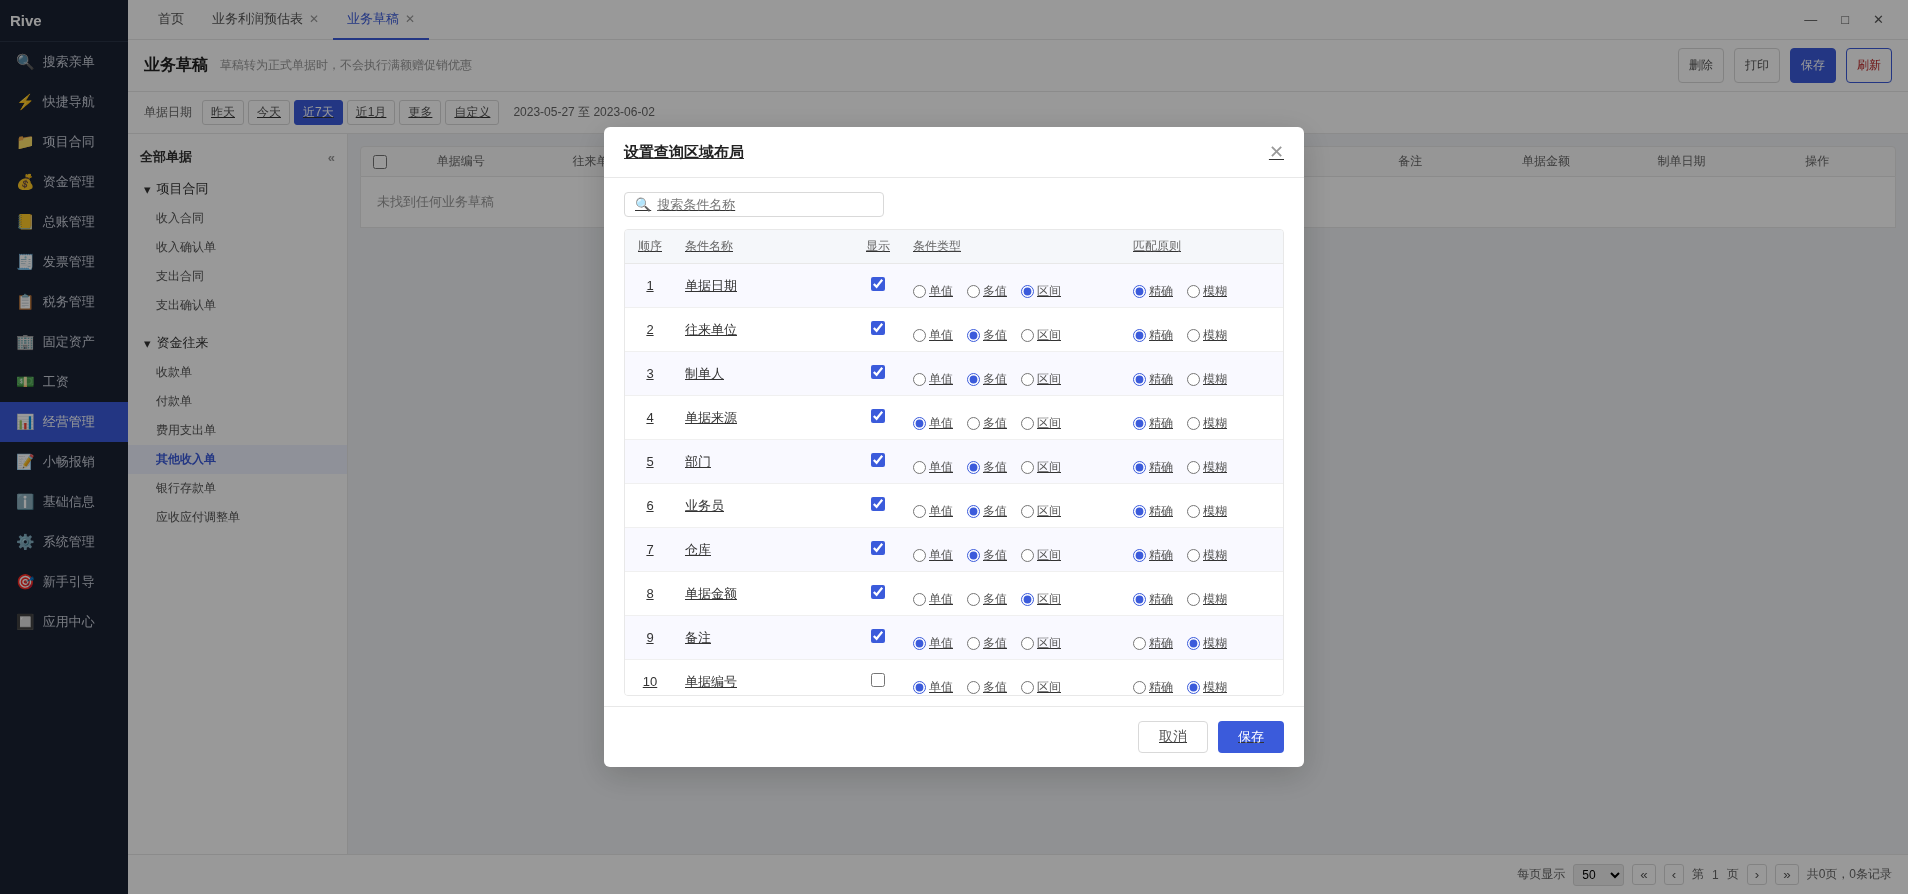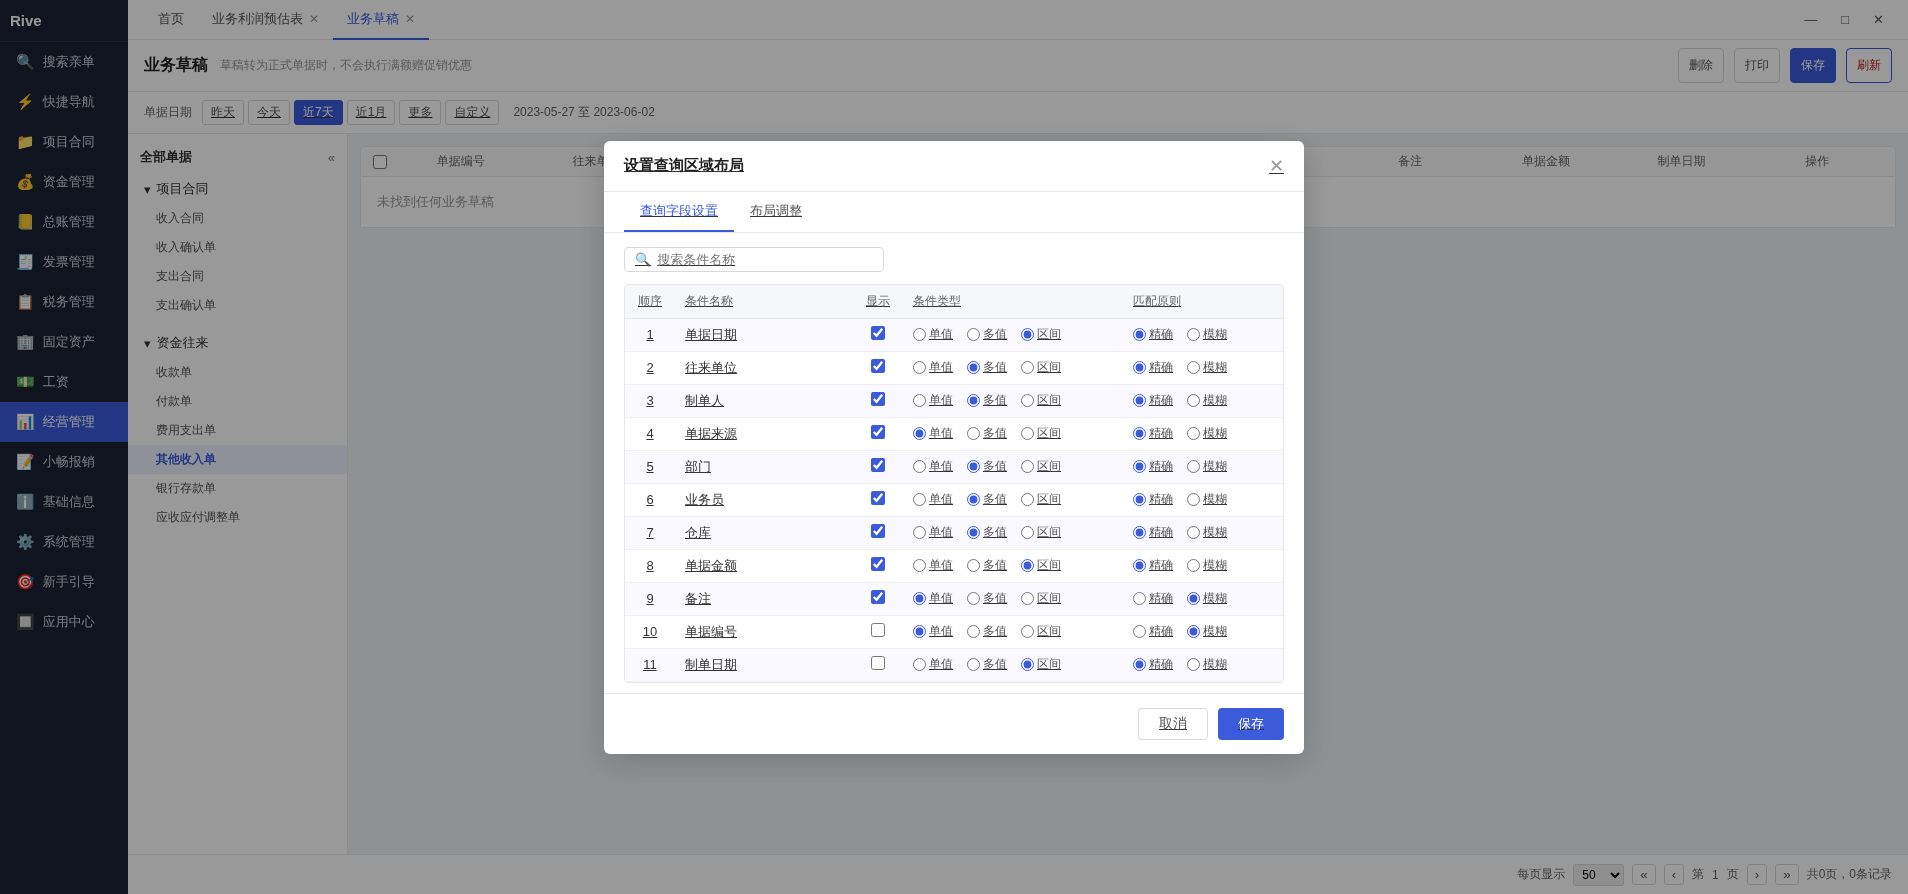--- a/index.html
+++ b/index.html
@@ -88,21 +88,21 @@
     .modal-table thead th { padding: 8px 10px; font-size: 12px; color: #666; border-bottom: 1px solid #e8e8e8; text-align: left; font-weight: normal; }
     .modal-table thead th.center { text-align: center; }
     .modal-table tbody tr { border-bottom: 1px solid #f0f0f0; }
     .modal-table tbody tr:nth-child(odd) { background: #f9f9ff; }
     .modal-table tbody tr:nth-child(even) { background: #fff; }
     .modal-table tbody td { padding: 7px 10px; font-size: 13px; color: #333; }
     .modal-table tbody td.center { text-align: center; }
     .modal-table .checkbox-cell { text-align: center; }
 
     
-    .radio-group { display: flex; align-items: center; gap: 14px; }
+    .radio-group { display: flex; align-items: center; gap: 14px; margin-top: 12px; }
     .radio-item { display: flex; align-items: center; gap: 3px; font-size: 12px; color: #555; cursor: pointer; }
     input[type="radio"] { accent-color: #3b5bdb; cursor: pointer; }
     input[type="checkbox"] { accent-color: #3b5bdb; cursor: pointer; width: 14px; height: 14px; }
 
     
     .modal-footer { display: flex; justify-content: flex-end; gap: 10px; padding: 14px 20px; border-top: 1px solid #e8e8e8; margin-top: 10px; }
     .btn-cancel { border: 1px solid #d9d9d9; background: #fff; color: #555; font-size: 14px; padding: 6px 20px; border-radius: 4px; cursor: pointer; }
     .btn-save { background: #3b5bdb; color: #fff; border: none; font-size: 13px; padding: 6px 20px; border-radius: 4px; cursor: pointer; }
 
     
@@ -299,24 +299,20 @@
   <button class="page-nav-btn">»</button>
   <span>共0页，0条记录</span>
 </div>
 
 <div class="overlay">
   <div class="modal">
     <div class="modal-header">
       <span class="modal-title">设置查询区域布局</span>
       <span class="modal-close">✕</span>
     </div>
-    <div class="modal-tabs">
-      <div class="modal-tab active">查询字段设置</div>
-      <div class="modal-tab">布局调整</div>
-    </div>
     <div class="modal-body">
       <div class="search-row">
         <span style="color:#999;">🔍</span>
         <input type="text" style="border: none; outline: none; font-size: 13px; color: rgb(102, 102, 102); width: 200px; background: transparent;" placeholder="搜索条件名称">
       </div>
       <div class="modal-table">
         <table>
           <thead>
             <tr>
               <th style="width:50px;text-align:center;">顺序</th>

